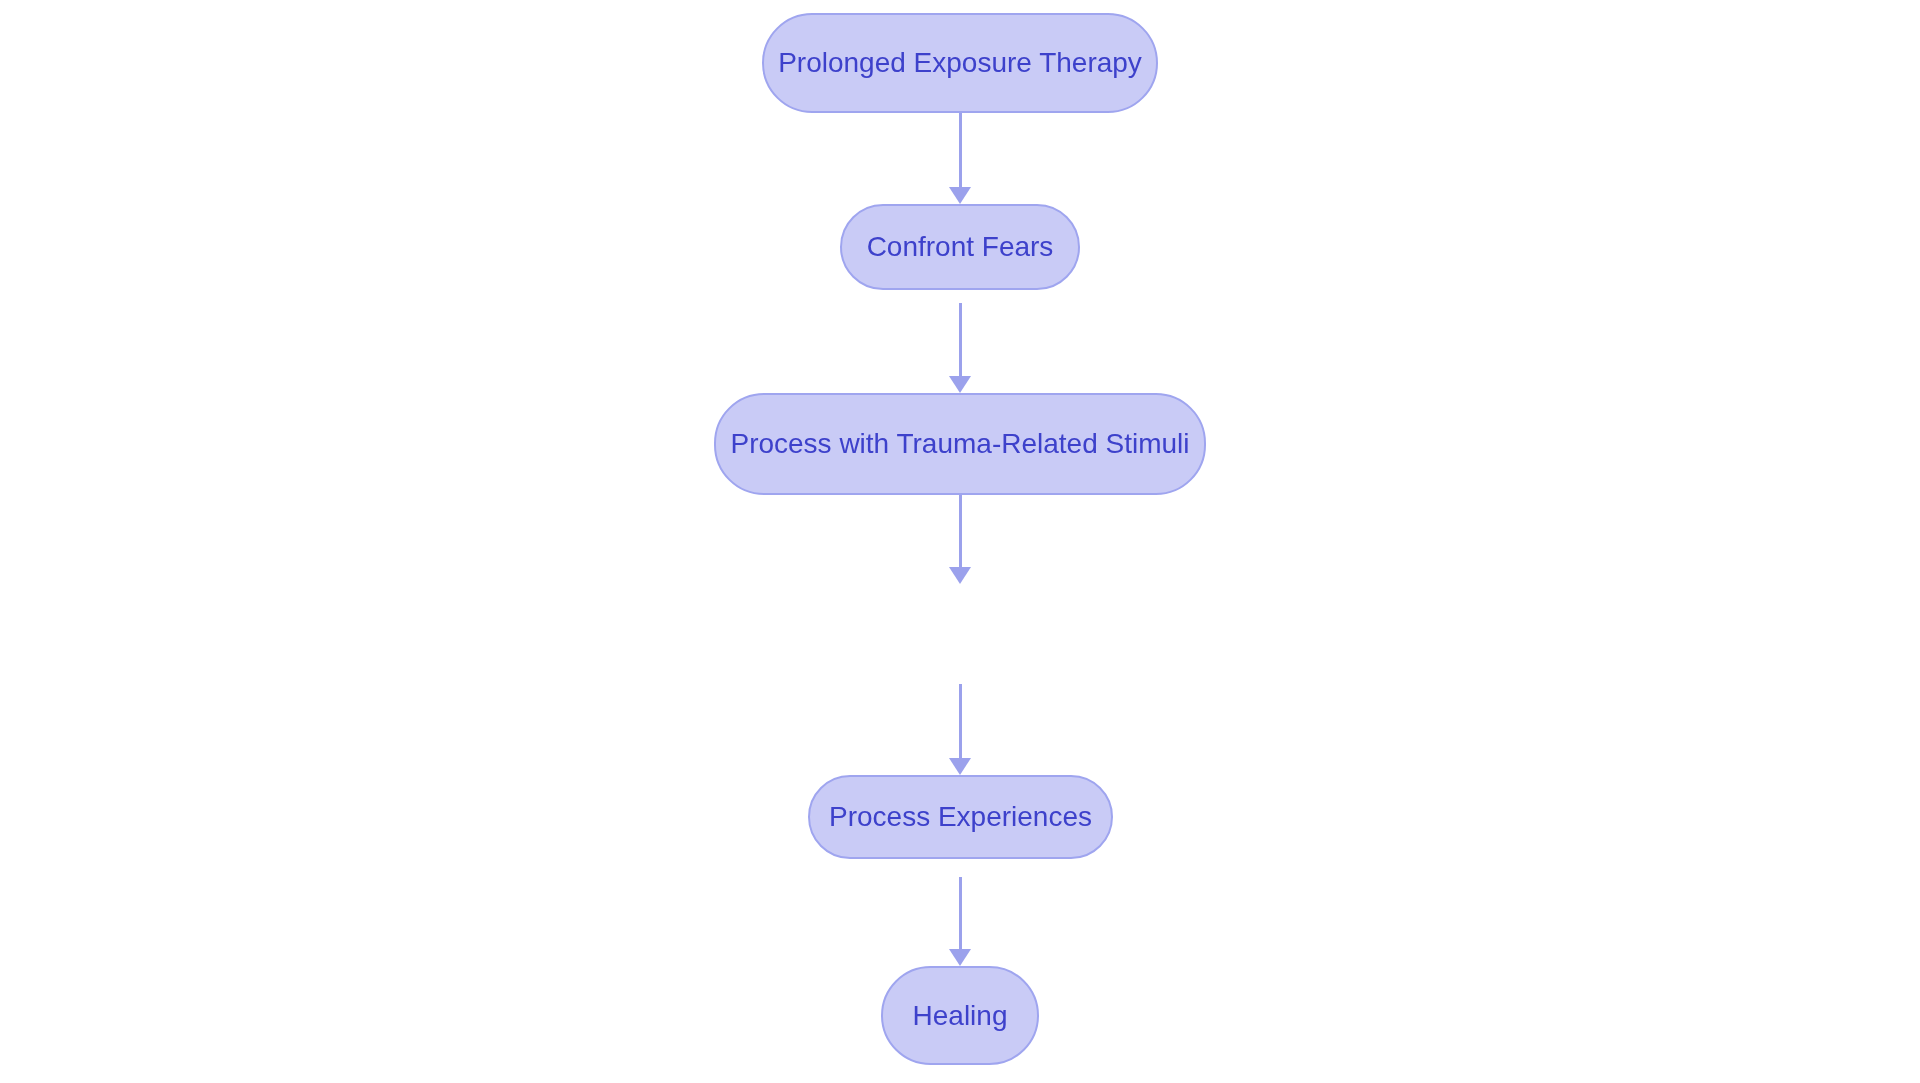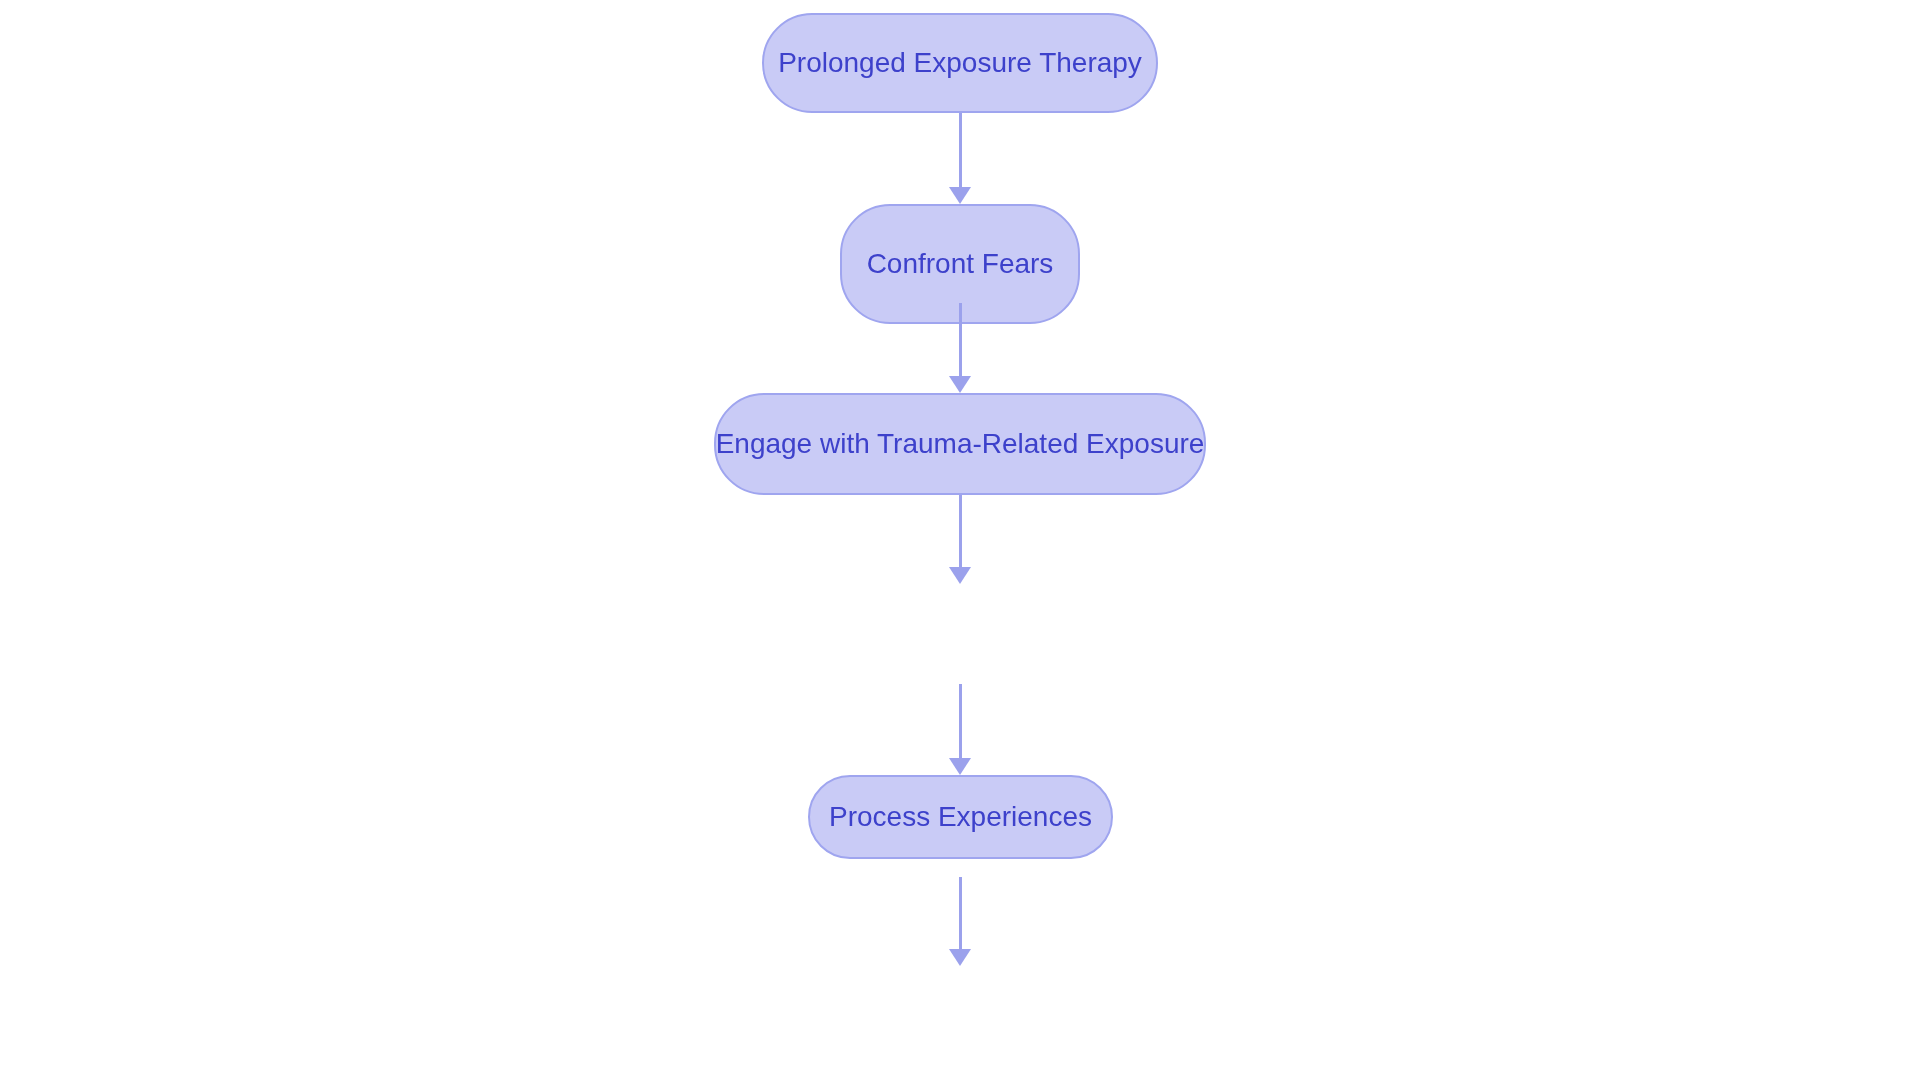--- a/index.html
+++ b/index.html
@@ -59,31 +59,31 @@
 
   <div class="node" style="left:762px; top:13px; width:396px; height:100px;">
     <span class="node-label">Prolonged Exposure Therapy</span>
   </div>
 
   <div class="edge" style="left:948px; top:113px; height:91px;">
     <div class="edge-line"></div>
     <div class="edge-head"></div>
   </div>
 
-  <div class="node" style="left:840px; top:204px; width:240px; height:120px;">
+  <div class="node" style="left:840px; top:204px; width:240px; height:86px;">
     <span class="node-label">Confront Fears</span>
   </div>
 
   <div class="edge" style="left:948px; top:303px; height:90px;">
     <div class="edge-line"></div>
     <div class="edge-head"></div>
   </div>
 
   <div class="node" style="left:714px; top:393px; width:492px; height:102px;">
-    <span class="node-label">Engage with Trauma-Related Exposure</span>
+    <span class="node-label">Process with Trauma-Related Stimuli</span>
   </div>
 
   <div class="edge" style="left:948px; top:495px; height:89px;">
     <div class="edge-line"></div>
     <div class="edge-head"></div>
   </div>
 
 
   <div class="edge" style="left:948px; top:684px; height:91px;">
     <div class="edge-line"></div>
@@ -92,14 +92,17 @@
 
   <div class="node" style="left:808px; top:775px; width:305px; height:84px;">
     <span class="node-label">Process Experiences</span>
   </div>
 
   <div class="edge" style="left:948px; top:877px; height:89px;">
     <div class="edge-line"></div>
     <div class="edge-head"></div>
   </div>
 
+  <div class="node" style="left:881px; top:966px; width:158px; height:99px;">
+    <span class="node-label">Healing</span>
+  </div>
 
 </div>
 
 </body></html>

